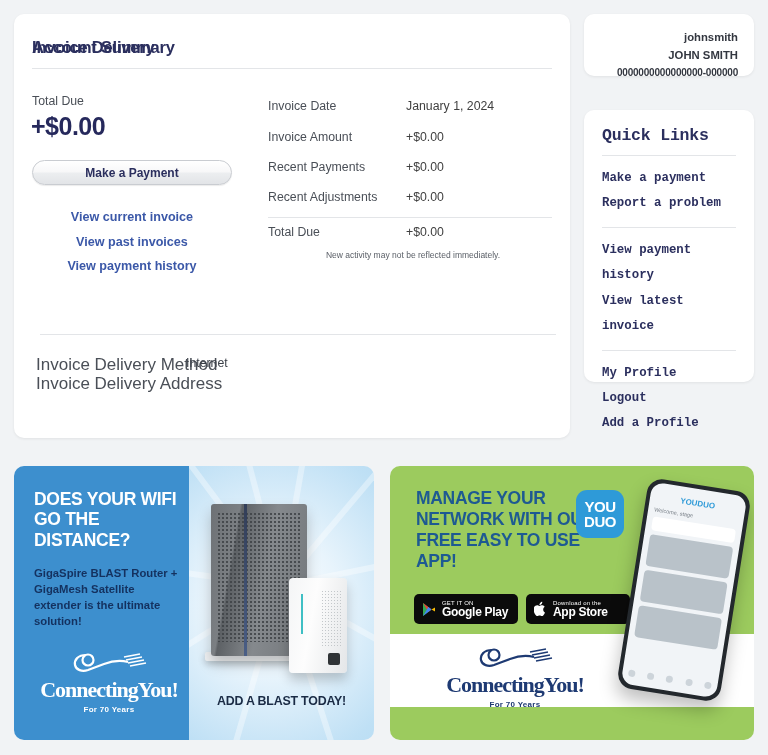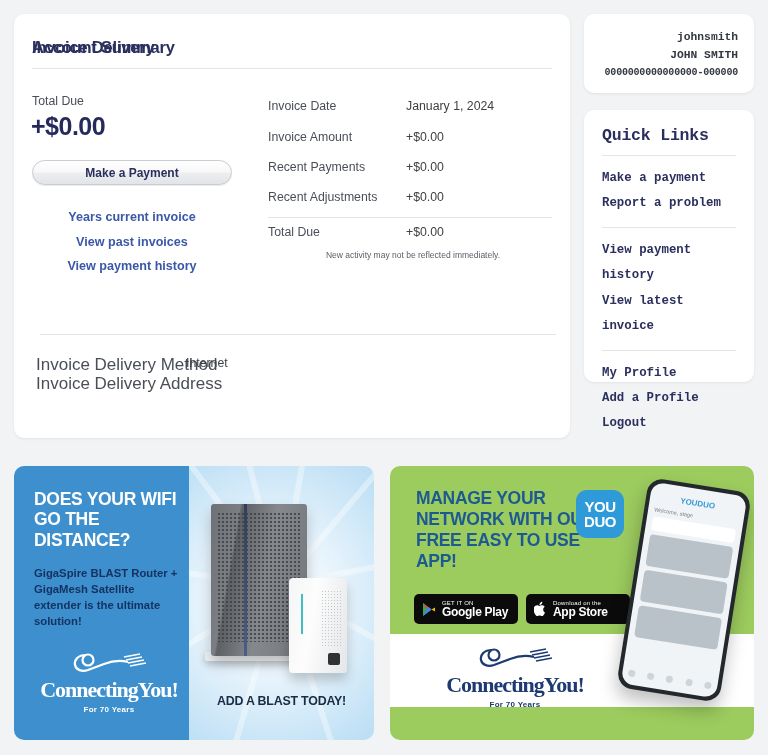--- a/index.html
+++ b/index.html
@@ -13,21 +13,21 @@
   .page { position: relative; width: 768px; height: 755px; }
 
   
   .card {
     position: absolute;
     background: #ffffff;
     border-radius: 10px;
     box-shadow: 0 1px 3px rgba(0,0,0,.07);
   }
   #account-card { left: 14px; top: 14px; width: 556px; height: 424px; }
-  #profile-card { left: 584px; top: 14px; width: 170px; height: 79px; padding: 14px 16px; font-family: Liberation Mono, monospace; }
+  #profile-card { left: 584px; top: 14px; width: 170px; height: 62px; padding: 14px 16px; }
   #quicklinks-card { left: 584px; top: 110px; width: 170px; height: 272px; padding: 16px 18px; font-family: Liberation Mono, monospace; }
 
   
   .sec-title {
     color: #2b2f5e;
     font-size: 16.5px;
     font-weight: bold;
     letter-spacing: -.2px;
   }
   #account-card .sec-title { position: absolute; left: 18px; top: 24px; }
@@ -251,21 +251,21 @@
   <div class="card" id="account-card">
 
     <div class="sec-title">Account Summary</div>
     <div class="hr" id="hr-summary"></div>
 
     <div class="lbl-gray" id="total-due-label">Total Due</div>
     <div id="total-due-amount">+$0.00</div>
 
     <button id="make-payment-button">Make a Payment</button>
 
-    <a class="inv-link" id="link-current" href="#">Years current invoice</a>
+    <a class="inv-link" id="link-current" href="#">View current invoice</a>
     <a class="inv-link" id="link-past" href="#">View past invoices</a>
     <a class="inv-link" id="link-history" href="#">View payment history</a>
 
     <div class="det-row" style="top:85px;">
       <span class="det-label">Invoice Date</span>
       <span class="det-value">January 1, 2024</span>
     </div>
     <div class="det-row" style="top:116px;">
       <span class="det-label">Invoice Amount</span>
       <span class="det-value">+$0.00</span>
@@ -313,22 +313,22 @@
     <a class="ql-link" href="#">Report a problem</a>
 
     <div class="ql-hr"></div>
 
     <a class="ql-link" href="#">View payment history</a>
     <a class="ql-link" href="#">View latest invoice</a>
 
     <div class="ql-hr"></div>
 
     <a class="ql-link" href="#">My Profile</a>
+    <a class="ql-link" href="#">Logout</a>
     <a class="ql-link" href="#">Add a Profile</a>
-    <a class="ql-link" href="#">Logout</a>
   </div>
 
   <div class="banner" id="banner-blast">
     <div class="blast-left">
       <div class="blast-head">DOES YOUR WIFI GO THE DISTANCE?</div>
       <div class="blast-sub">GigaSpire BLAST Router + GigaMesh Satellite extender is the ultimate solution!</div>
       <div class="cy-logo" id="blast-logo">
         <svg class="cy-mark" width="86" height="26" viewBox="0 0 86 26">
           <path d="M20 4 C12 4 8 9 9 14 C10 19 16 21 22 19 L30 16 L38 13 C46 10 54 9 62 11" fill="none" stroke="#ffffff" stroke-width="2.2"></path>
           <circle cx="22" cy="9" r="5.5" fill="none" stroke="#ffffff" stroke-width="2.2"></circle>

